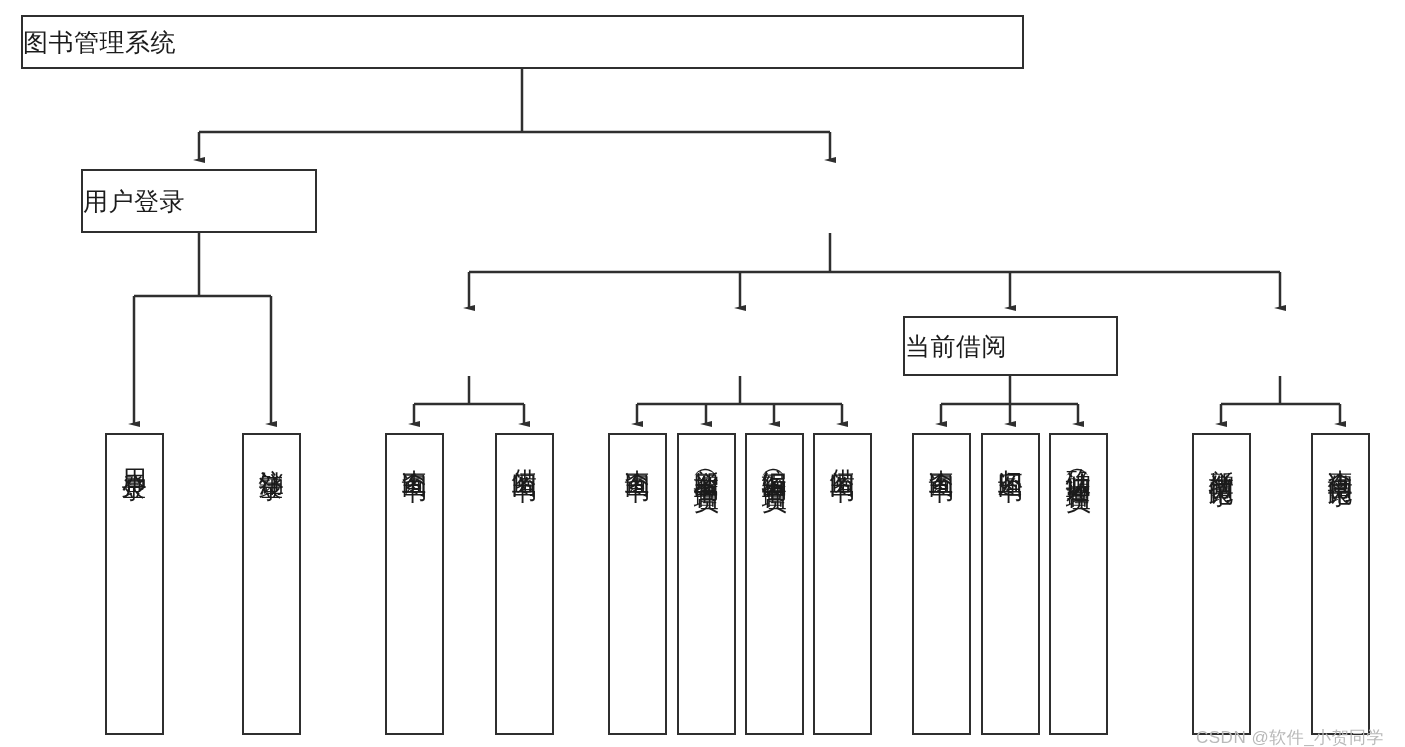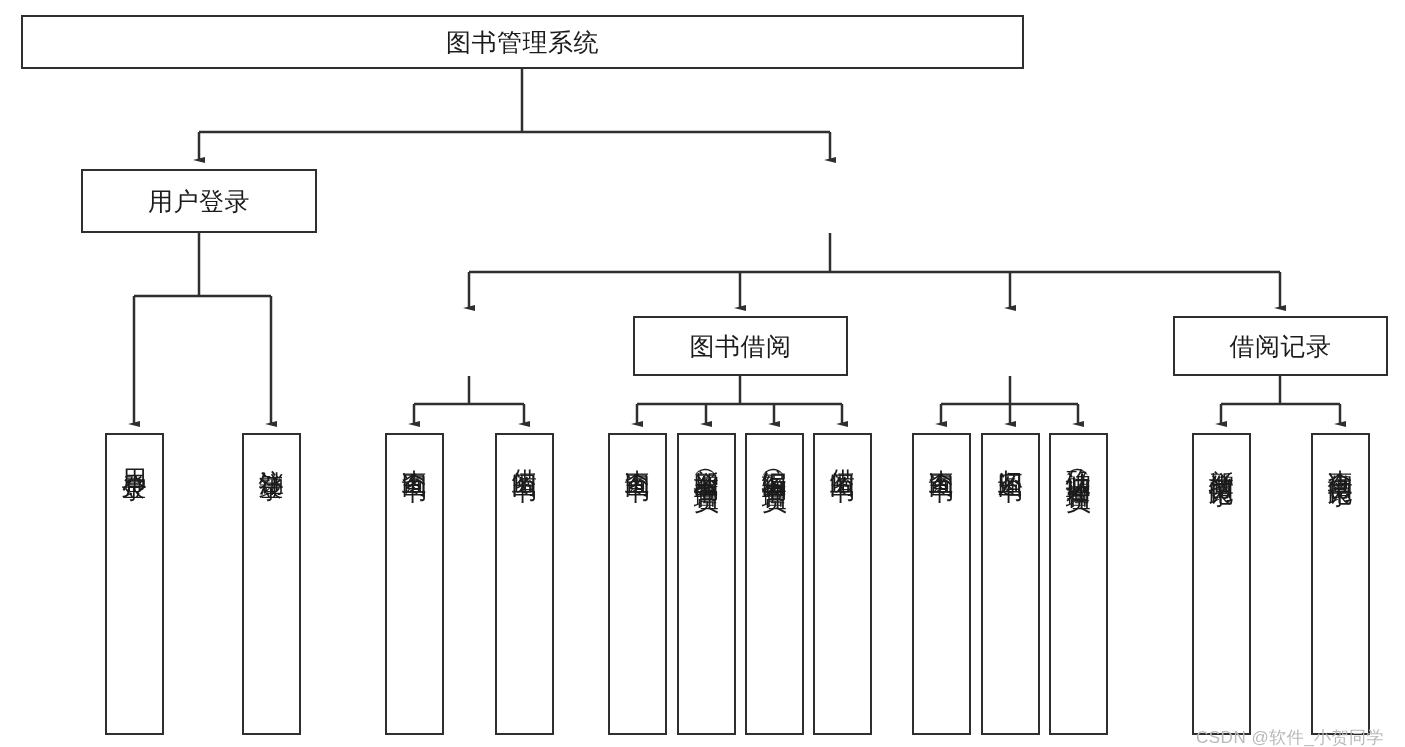--- a/index.html
+++ b/index.html
@@ -25,21 +25,20 @@
     height: 747px;
     pointer-events: none;
   }
   .node {
     position: absolute;
     box-sizing: border-box;
     border: 2.5px solid #2f2f2f;
     background: #ffffff;
     display: flex;
     align-items: center;
-    justify-content: center;
     color: #1b1b1b;
   }
   .node .label {
     display: block;
     text-align: center;
     line-height: 1.0;
     letter-spacing: 0.5px;
   }
   
   .node.horiz .label {
@@ -129,25 +128,22 @@
   </svg>
 
   <div class="node root horiz" style="left:21px; top:15px; width:1003px; height:54px;">
     <span class="label">图书管理系统</span>
   </div>
 
   <div class="node horiz" style="left:81px; top:169px; width:236px; height:64px;">
     <span class="label">用户登录</span>
   </div>
 
-  <div class="node horiz" style="left:633px; top:316px; width:215px; height:60px;">
-    <span class="label">图书借阅</span>
-  </div>
-  <div class="node horiz" style="left:1173px; top:316px; width:215px; height:60px;">
-    <span class="label">借阅记录</span>
+  <div class="node horiz" style="left:903px; top:316px; width:215px; height:60px;">
+    <span class="label">当前借阅</span>
   </div>
 
   <div class="node vert" style="left:105px; top:433px; width:59px; height:302px;">
     <span class="label">用户登录</span>
   </div>
   <div class="node vert" style="left:242px; top:433px; width:59px; height:302px;">
     <span class="label">注销登录</span>
   </div>
 
   <div class="node vert" style="left:385px; top:433px; width:59px; height:302px;">

